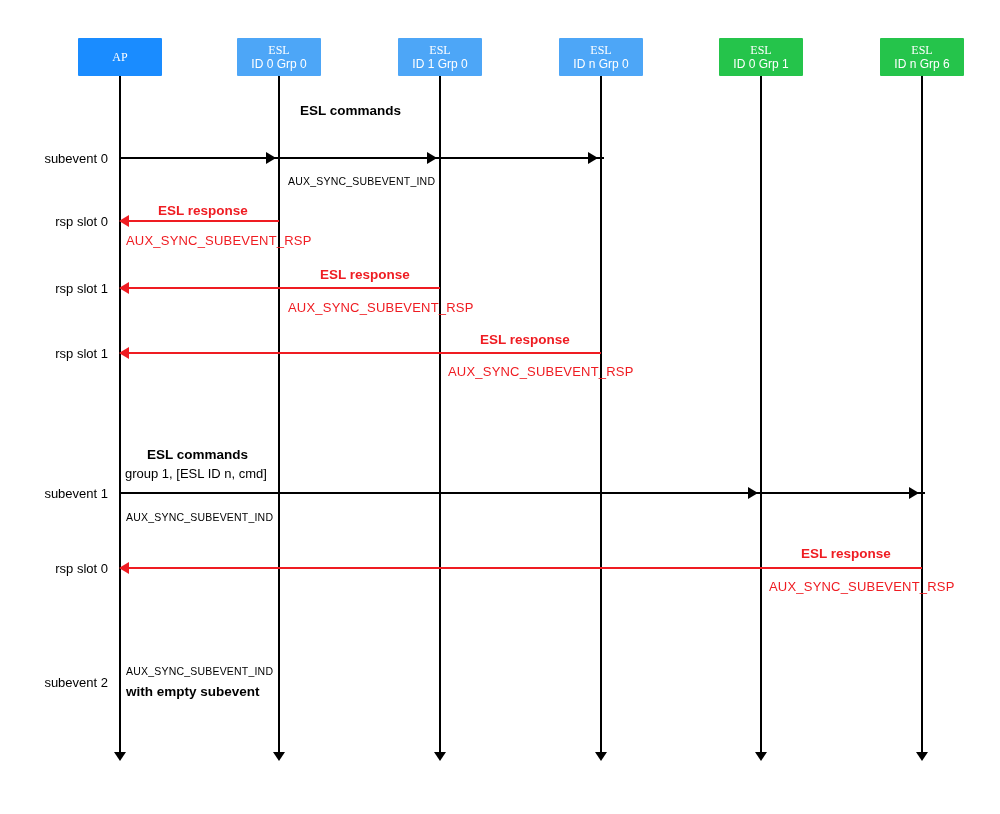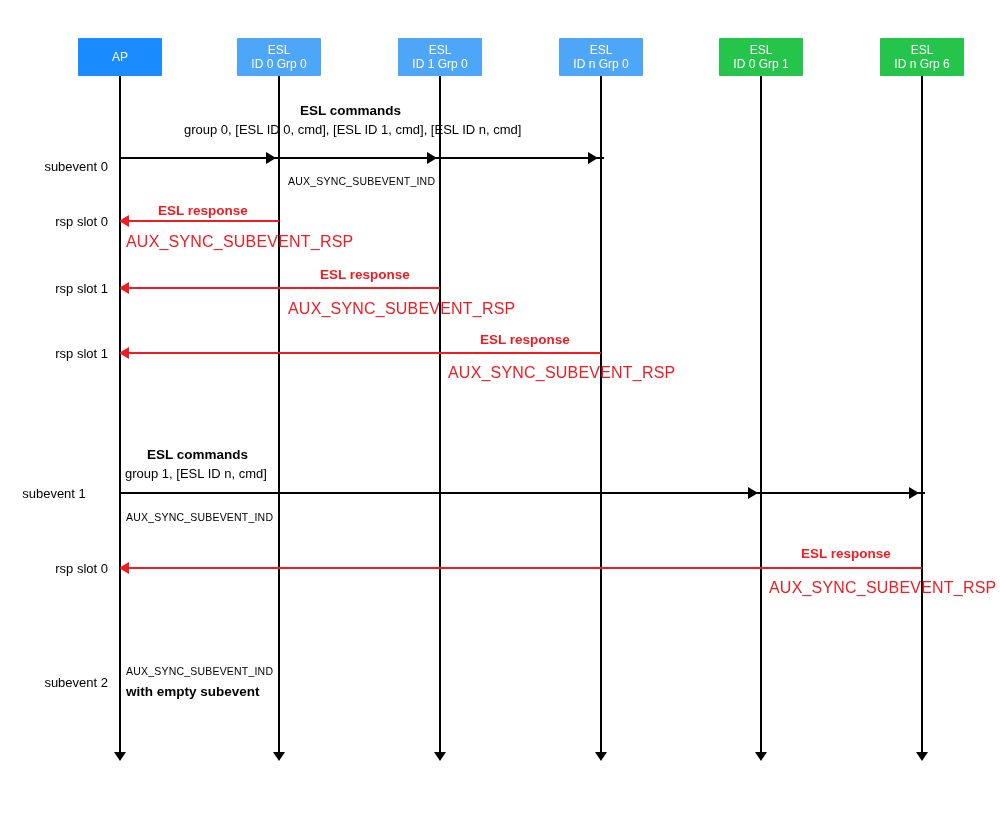--- a/index.html
+++ b/index.html
@@ -25,21 +25,21 @@
     flex-direction: column;
     align-items: center;
     justify-content: center;
     color: #ffffff;
     font-size: 12px;
     line-height: 14px;
     font-weight: 400;
     text-align: center;
     border-radius: 1px;
   }
-  .lifeline-box .l1 { display: block; }
+  .lifeline-box .l1 { display: block; font-family: Liberation Serif, serif; }
   .lifeline-box .l2 { display: block; }
   .lifeline-line {
     position: absolute;
     width: 2px;
     background: #000000;
   }
   .lifeline-arrowhead {
     position: absolute;
     width: 0;
     height: 0;
@@ -87,21 +87,21 @@
     font-size: 13px;
     color: #000000;
   }
   .pdu-black {
     font-size: 10.5px;
     color: #000000;
     font-family: "Liberation Sans", sans-serif;
     letter-spacing: 0.2px;
   }
   .pdu-red {
-    font-size: 16px;
+    font-size: 13px;
     color: #ef1c22;
     letter-spacing: 0.2px;
   }
   .title-red {
     font-size: 13.5px;
     font-weight: bold;
     color: #ef1c22;
   }
   .bold-black {
     font-size: 13.5px;
@@ -150,30 +150,29 @@
 
   <div class="lifeline-line" style="left:600px; top:76px; height:680px;"></div>
   <div class="lifeline-arrowhead" style="left:595px; top:752px;"></div>
 
   <div class="lifeline-line" style="left:760px; top:76px; height:680px;"></div>
   <div class="lifeline-arrowhead" style="left:755px; top:752px;"></div>
 
   <div class="lifeline-line" style="left:921px; top:76px; height:680px;"></div>
   <div class="lifeline-arrowhead" style="left:916px; top:752px;"></div>
 
-  <div class="label row-label" style="left:0px; top:159px; width:108px;">subevent 0</div>
+  <div class="label row-label" style="left:0px; top:151px; width:108px;">subevent 0</div>
   <div class="label row-label" style="left:0px; top:214px; width:108px;">rsp slot 0</div>
   <div class="label row-label" style="left:0px; top:281px; width:108px;">rsp slot 1</div>
   <div class="label row-label" style="left:0px; top:346px; width:108px;">rsp slot 1</div>
-  <div class="label row-label" style="left:0px; top:486px; width:108px;text-align:center;">subevent 1</div>
+  <div class="label row-label" style="left:0px; top:486px; width:108px;">subevent 1</div>
   <div class="label row-label" style="left:0px; top:561px; width:108px;">rsp slot 0</div>
   <div class="label row-label" style="left:0px; top:675px; width:108px;">subevent 2</div>
 
   <div class="label title-bold" style="left:300px; top:103px;">ESL commands</div>
-  <div class="label subtitle" style="left:184px; top:122px;">group 0, [ESL ID 0, cmd], [ESL ID 1, cmd], [ESL ID n, cmd]</div>
   <div class="msg-line black" style="left:119px; top:157px; width:485px;"></div>
   <div class="arrowhead-right" style="left:266px; top:152px;"></div>
   <div class="arrowhead-right" style="left:427px; top:152px;"></div>
   <div class="arrowhead-right" style="left:588px; top:152px;"></div>
   <div class="label pdu-black" style="left:288px; top:175px;">AUX_SYNC_SUBEVENT_IND</div>
 
   <div class="label title-red" style="left:158px; top:203px;">ESL response</div>
   <div class="msg-line red" style="left:127px; top:220px; width:152px;"></div>
   <div class="arrowhead-left" style="left:119px; top:215px;"></div>
   <div class="label pdu-red" style="left:126px; top:233px;">AUX_SYNC_SUBEVENT_RSP</div>

